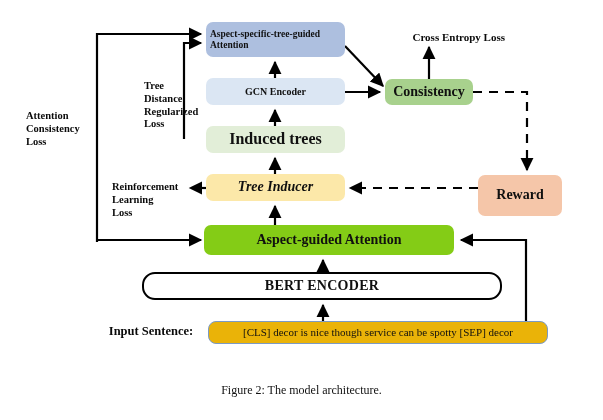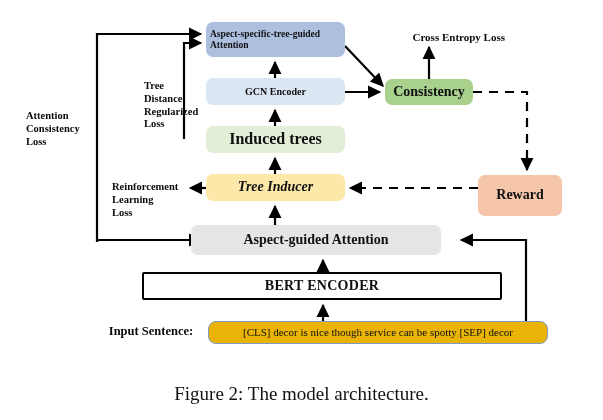--- a/index.html
+++ b/index.html
@@ -20,27 +20,27 @@
     font-weight:bold;
     color:#101010;
     border-radius:7px;
     line-height:1.15;
     z-index:3;
   }
   .n-aspect-tree{left:206px;top:22px;width:139px;height:35px;background:#adbfdf;font-size:9.5px;padding:0 4px;}
   .n-gcn{left:206px;top:78px;width:139px;height:27px;background:#dbe6f3;font-size:10px;}
   .n-induced{left:206px;top:126px;width:139px;height:27px;background:#e2eed8;font-size:16px;}
   .n-inducer{left:206px;top:174px;width:139px;height:27px;background:#fce8a9;font-size:14px;font-style:italic;}
-  .n-aspect-guided{left:191px;top:225px;width:250px;height:30px;background:#e5e5e5;font-size:14px;}
+  .n-aspect-guided{left:204px;top:225px;width:250px;height:30px;background:#84cc16;font-size:14px;}
   .n-classifier{left:385px;top:79px;width:88px;height:26px;background:#a8d18d;font-size:14px;}
   .n-reward{left:478px;top:175px;width:84px;height:41px;background:#f5c6a9;font-size:14px;}
 
   .n-bert{
     left:142px;top:272px;width:360px;height:28px;
-    background:#ffffff;border:2.2px solid #000;border-radius:2px;
+    background:#ffffff;border:2.2px solid #000;border-radius:13px;
     font-size:14px;letter-spacing:.3px;
   }
   .n-input{
     left:208px;top:321px;width:340px;height:23px;
     background:#eab308;border:1.1px solid #7b9ac4;border-radius:8px;
     font-size:11px;font-weight:normal;
     font-family:"Liberation Serif", serif;
   }
 
   .lbl{
@@ -48,21 +48,21 @@
     font-size:10.5px;line-height:1.22;z-index:3;white-space:pre-line;
   }
   .l-attn-consistency{left:26px;top:110px;width:72px;}
   .l-tree-dist{left:112px;top:80px;width:76px;margin-left:32px;}
   .l-rl{left:112px;top:168px;width:84px;margin-top:13px;}
   .l-cross{left:375px;top:31px;width:130px;font-size:11px;text-align:right;}
   .l-input{left:96px;top:324px;width:110px;font-size:12.5px;text-align:center;}
 
   .caption{
     position:absolute;left:0;top:383px;width:603px;
-    text-align:center;font-size:19px;color:#111;
+    text-align:center;font-size:12px;color:#111;
     font-family:"Liberation Serif", serif;z-index:3;
   }
 </style>
 </head>
 <body>
 
 <div id="stage">
 
   <svg class="wires" viewBox="0 0 603 420">
     <defs>

